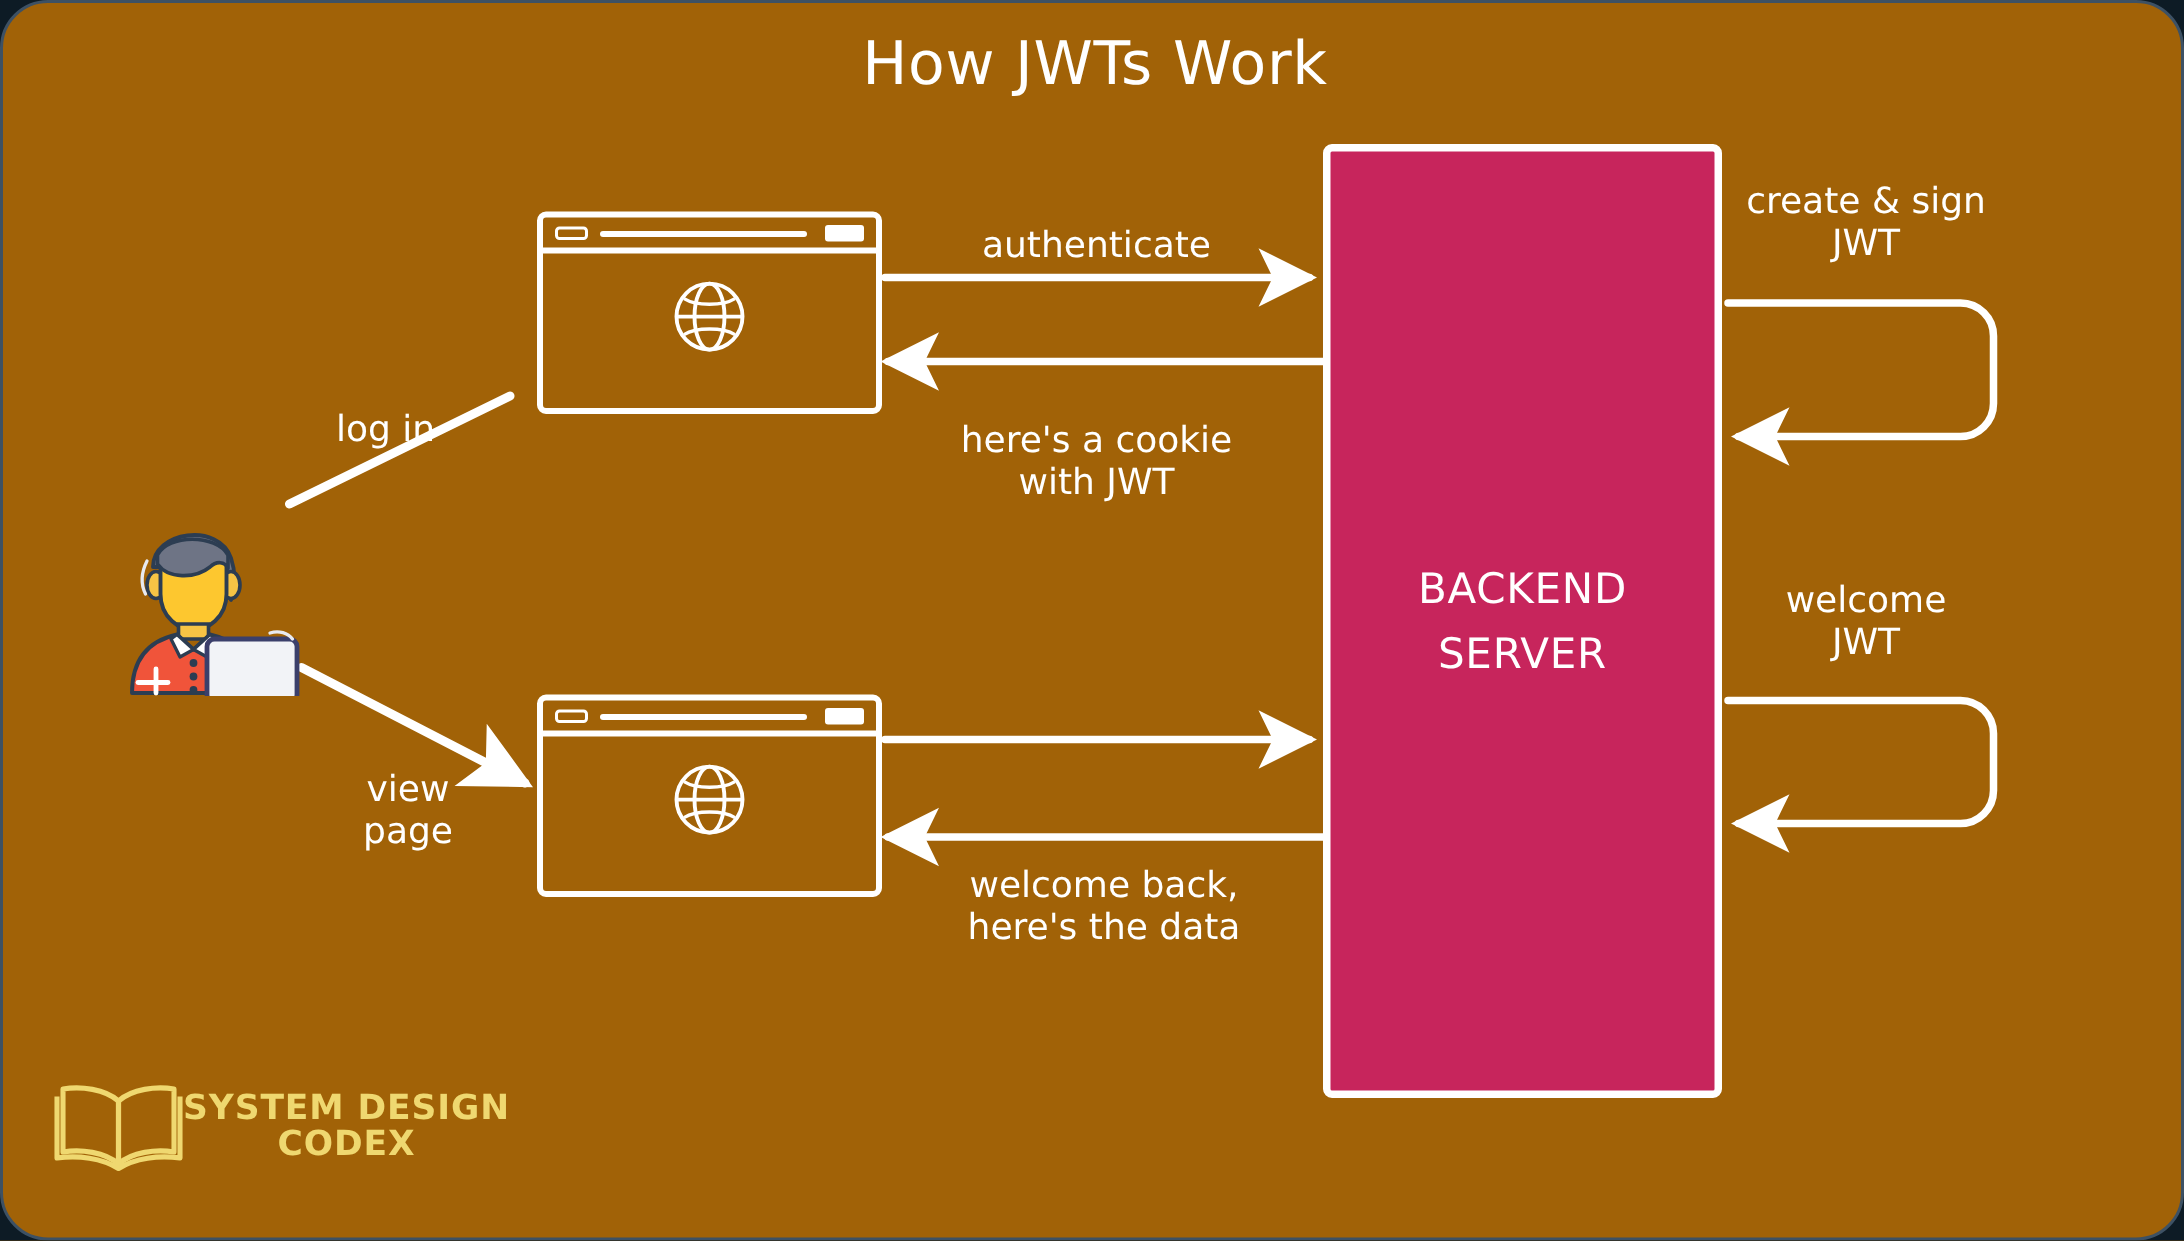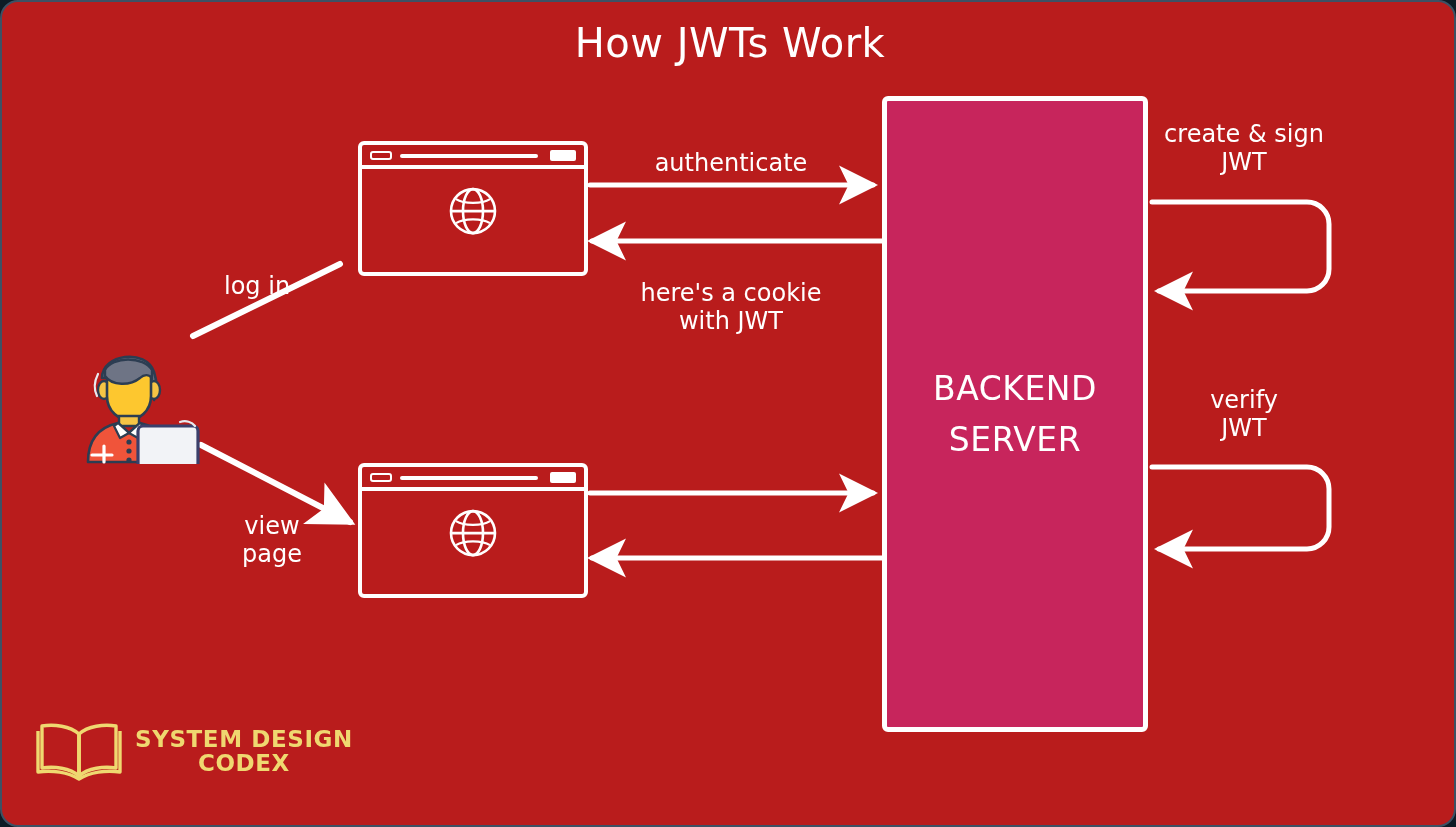--- a/index.html
+++ b/index.html
@@ -10,22 +10,22 @@
   body {
     width: 1456px;
     height: 827px;
     overflow: hidden;
     font-family: "DejaVu Sans", sans-serif;
   }
   #canvas {
     position: relative;
     width: 1456px;
     height: 827px;
-    background: #b91c1c;
-    border-radius: 18px;
+    background: #a16207;
+    border-radius: 32px;
     border: 2px solid #3d5164;
     box-sizing: border-box;
     overflow: hidden;
   }
   .layer {
     position: absolute;
     left: 0; top: 0;
     width: 1456px;
     height: 827px;
   }
@@ -105,33 +105,32 @@
     background: #c7255c;
     border: 5px solid #ffffff;
     border-radius: 6px;
     box-sizing: border-box;
     display: flex;
     align-items: center;
     justify-content: center;
   }
   #server-label {
     color: #ffffff;
-    font-size: 33px;
+    font-size: 28px;
     text-align: center;
     line-height: 1.55;
     letter-spacing: 0.5px;
     white-space: pre-line;
   }
   
   #logo {
     position: absolute;
     left: 34px; top: 718px;
     display: flex;
     align-items: center;
-    gap: 13px;
   }
   #logo-text {
     color: #efd870;
     font-size: 23px;
     font-weight: bold;
     line-height: 1.05;
     letter-spacing: 0.6px;
     text-align: center;
     white-space: pre-line;
   }
@@ -245,25 +244,27 @@
 
   <div class="txt label" style="left:232px; top:510px; white-space:pre-line; width:76px;">view
 page</div>
 
   <div class="txt label" style="left:589px; top:147px; width:280px;">authenticate</div>
 
   <div class="txt label" style="left:589px; top:261px; width:280px; white-space:pre-line;margin-top:16px;">here's a cookie
 with JWT</div>
 
 
+  <div class="txt label" style="left:589px; top:574px; width:290px; white-space:pre-line;">welcome back,
+here's the data</div>
 
   <div class="txt label" style="left:1152px; top:118px; width:180px; white-space:pre-line;">create &amp; sign
 JWT</div>
 
-  <div class="txt label" style="left:1152px; top:384px; width:180px; white-space:pre-line;">verify
+  <div class="txt label" style="left:1152px; top:384px; width:180px; white-space:pre-line;">welcome
 JWT</div>
 
   <div id="logo">
     <svg width="86" height="62" viewBox="0 0 86 62" xmlns="http://www.w3.org/2000/svg">
       <path d="M43,14 C34,6 18,4 6,6 L6,48 C18,46 34,48 43,56 Z" fill="none" stroke="#efd870" stroke-width="3.4" stroke-linejoin="round"></path>
       <path d="M43,14 C52,6 68,4 80,6 L80,48 C68,46 52,48 43,56 Z" fill="none" stroke="#efd870" stroke-width="3.4" stroke-linejoin="round"></path>
       <path d="M43,14 L43,56" stroke="#efd870" stroke-width="3.4"></path>
       <path d="M2,11 L2,52 C16,50 32,52 43,59 C54,52 70,50 84,52 L84,11" fill="none" stroke="#efd870" stroke-width="3.4" stroke-linejoin="round"></path>
     </svg>
     <div id="logo-text">SYSTEM DESIGN

